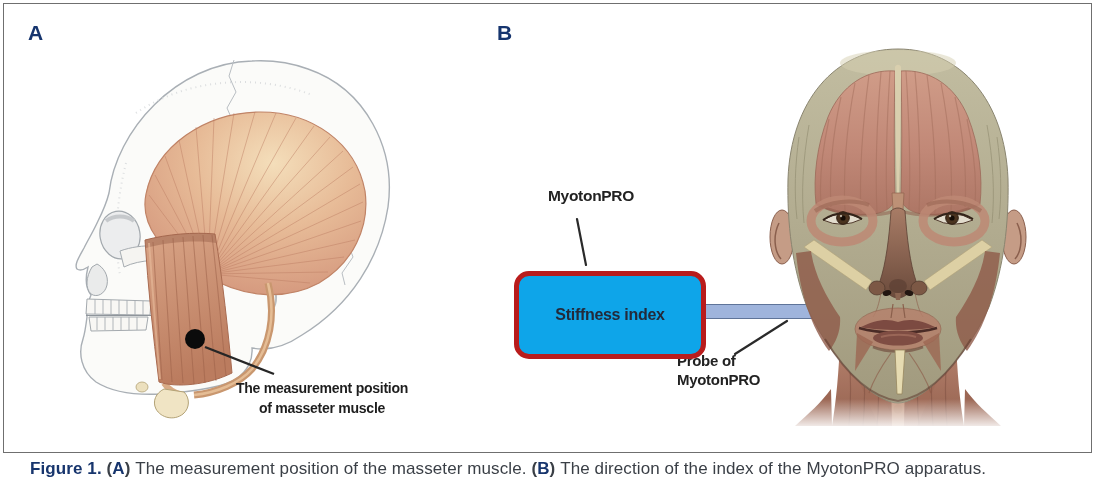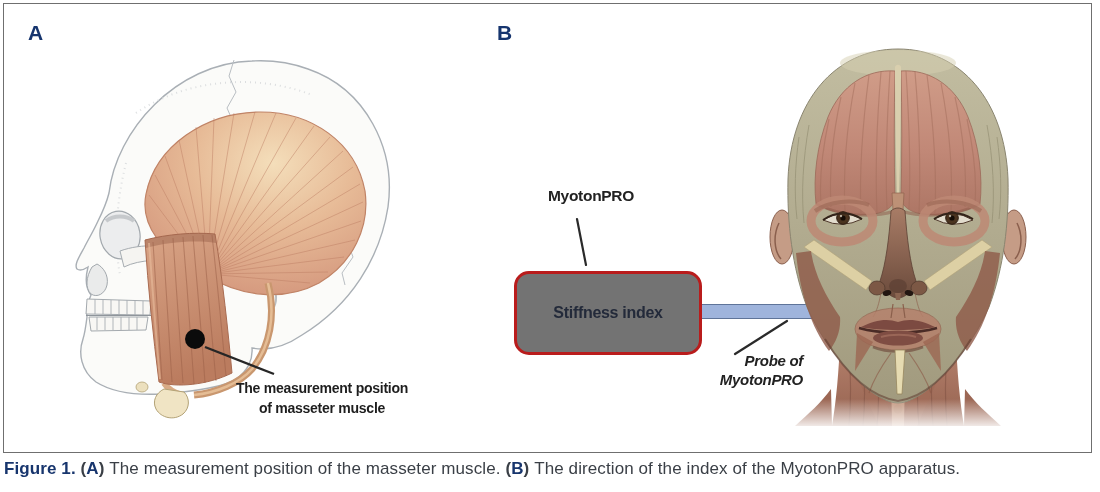--- a/index.html
+++ b/index.html
@@ -11,31 +11,31 @@
   .panel-label.a{left:24px;top:17px;}
   .panel-label.b{left:493px;top:17px;}
   .skull-wrap{position:absolute;left:52px;top:39px;width:340px;height:380px;}
   .face-wrap{position:absolute;left:765px;top:37px;width:260px;height:395px;z-index:3;}
   .annotation{position:absolute;left:215px;top:374px;width:206px;text-align:center;
         font-size:14.5px;font-weight:600;color:#1e1e1e;line-height:20px;letter-spacing:-.3px;
         transform:scaleX(.97);}
   .device-label{position:absolute;left:527px;top:183px;width:120px;text-align:center;
         font-size:15.5px;font-weight:600;color:#222;letter-spacing:-.3px;}
   .device-box{position:absolute;left:510px;top:267px;width:182px;height:78px;
-        background:#737373;border:3px solid #b91c1c;border-radius:15px;
+        background:#0ea5e9;border:5px solid #b91c1c;border-radius:15px;
         display:flex;align-items:center;justify-content:center;z-index:2;}
   .device-box span{font-size:16px;font-weight:600;color:#232a3a;letter-spacing:-.3px;}
   .probe-bar{position:absolute;left:694px;top:300px;width:113px;height:13px;
         background:#9fb4dc;border:1.5px solid #5f7499;z-index:1;}
-  .probe-label{position:absolute;left:673px;top:347px;width:126px;text-align:right;
-        font-size:15px;font-weight:600;color:#222;line-height:19px;letter-spacing:-.3px;font-style:italic;}
+  .probe-label{position:absolute;left:673px;top:347px;width:126px;text-align:left;
+        font-size:15px;font-weight:600;color:#222;line-height:19px;letter-spacing:-.3px;}
   .overlay-lines{position:absolute;left:0;top:0;width:1087px;height:448px;z-index:4;pointer-events:none;}
   .caption{position:absolute;left:4px;top:459px;width:1092px;font-size:17px;color:#3a3f46;
         white-space:pre-wrap;letter-spacing:.1px;}
-  .caption .figlabel{font-weight:bold;color:#17356d;}
+  .caption .figlabel{font-weight:bold;color:#17356d;margin-left:26px;}
   .caption .pletter{font-weight:bold;color:#17356d;}
   .caption .paren{font-weight:bold;color:#3a3f46;}
 </style>
 </head>
 <body>
 
 <div class="page">
   <div class="figure-box">
 
     <div class="panel-label a">

